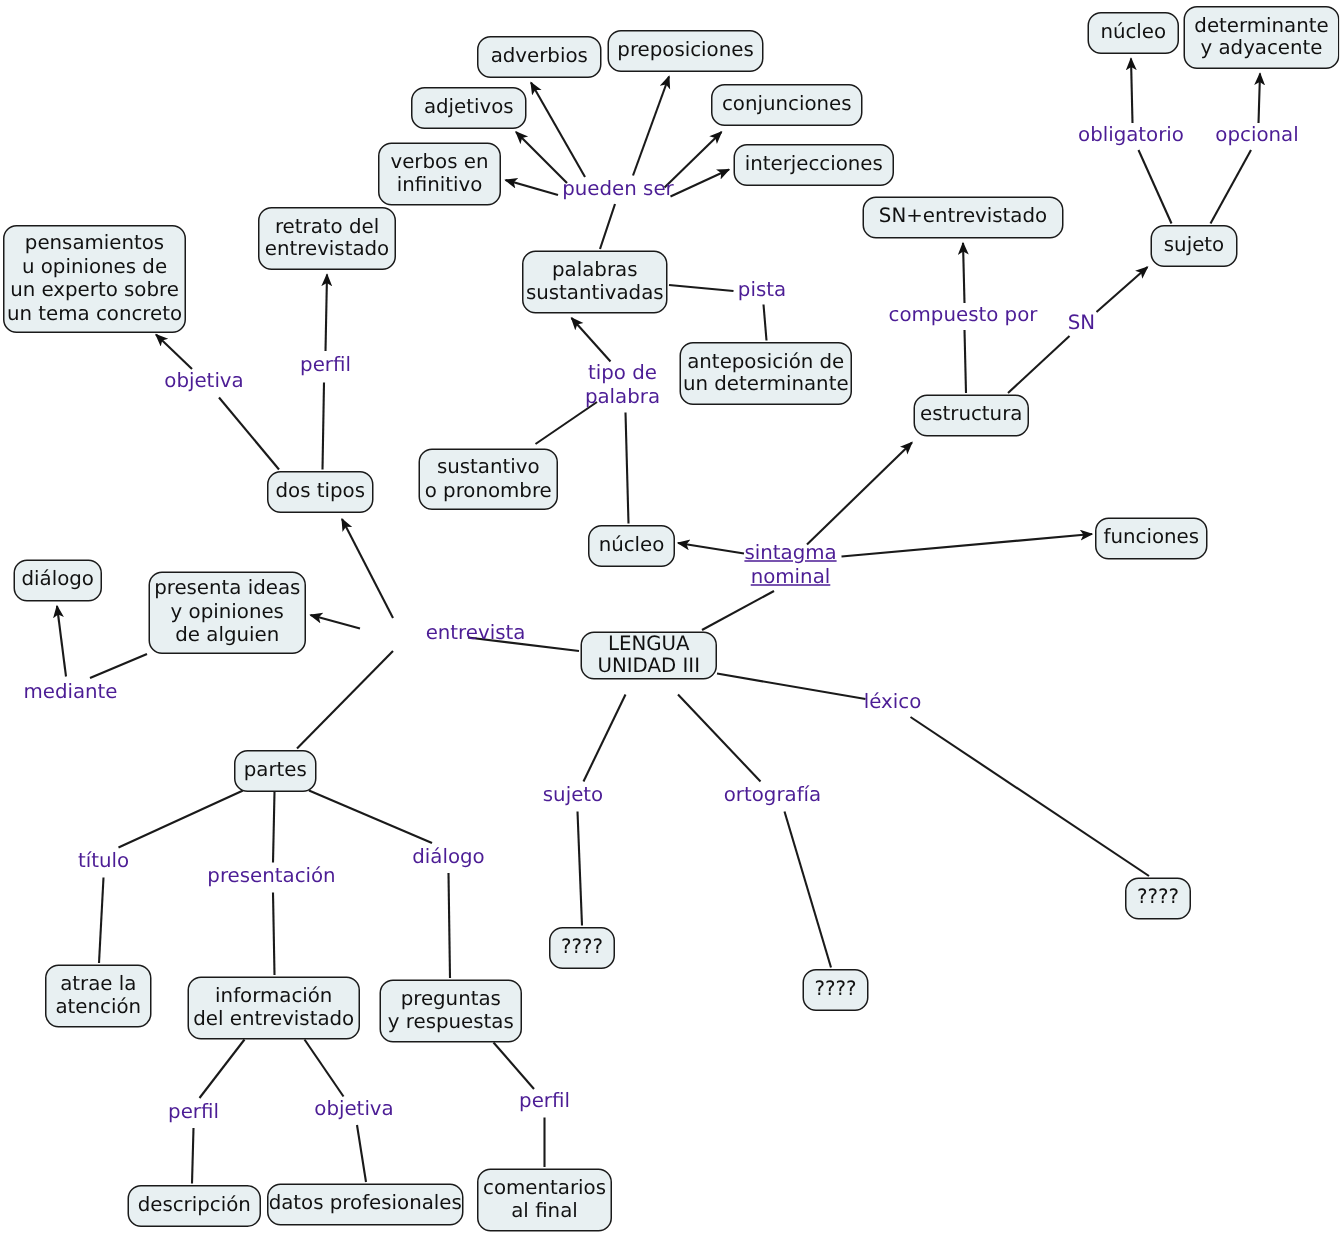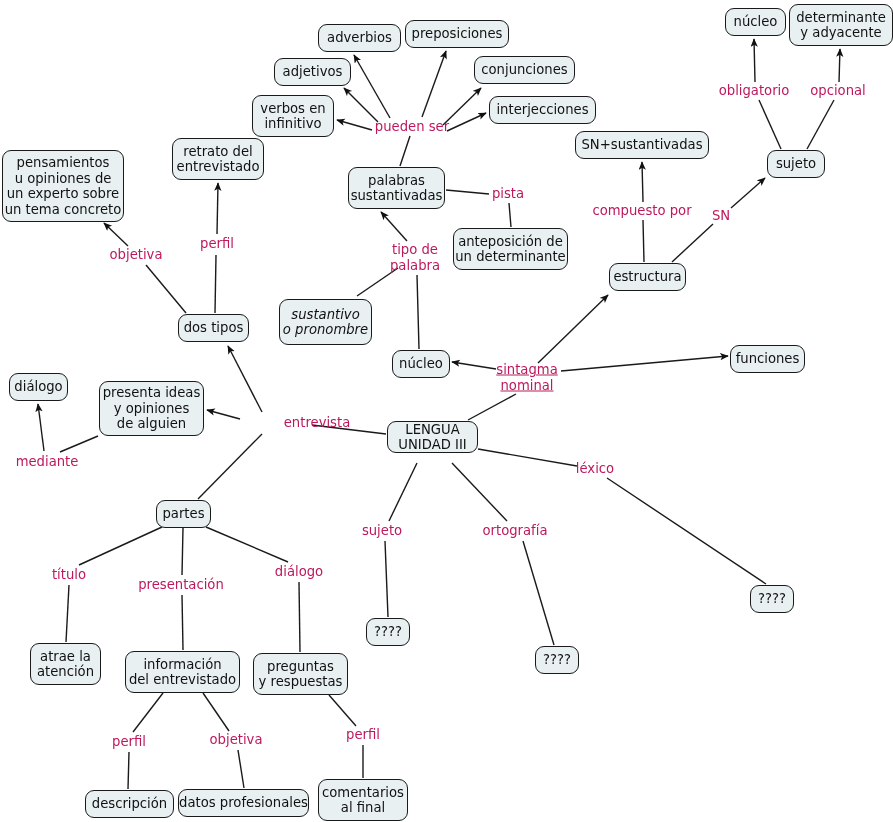--- a/index.html
+++ b/index.html
@@ -41,21 +41,21 @@
     z-index: 3;
   }
   .link-label {
     position: absolute;
     box-sizing: border-box;
     background: transparent;
     border: none;
     text-align: center;
     font-size: 13.2px;
     line-height: 15.5px;
-    color: #be185d;
+    color: #4c1d95;
     white-space: pre;
     z-index: 2;
     transform: translate(-50%, -50%);
     pointer-events: none;
   }
 </style>
 </head>
 <body>
 
 <div id="canvas">
@@ -124,34 +124,34 @@
       <div class="node" style="left: 318px; top: 24px; width: 83px; height: 28px;">adverbios</div>
       <div class="node" style="left: 405px; top: 20px; width: 104px; height: 28px;">preposiciones</div>
       <div class="node" style="left: 274px; top: 58px; width: 77px; height: 28px;">adjetivos</div>
       <div class="node" style="left: 474px; top: 56px; width: 101px; height: 28px;">conjunciones</div>
       <div class="node" style="left: 725px; top: 8px; width: 61px; height: 28px;">núcleo</div>
       <div class="node" style="left: 789px; top: 4px; width: 104px; height: 42px;">determinante
 y adyacente</div>
       <div class="node" style="left: 252px; top: 95px; width: 82px; height: 42px;">verbos en
 infinitivo</div>
       <div class="node" style="left: 489px; top: 96px; width: 107px; height: 28px;">interjecciones</div>
-      <div class="node" style="left: 575px; top: 131px; width: 134px; height: 28px;">SN+sustantivadas</div>
+      <div class="node" style="left: 575px; top: 131px; width: 134px; height: 28px;">SN+entrevistado</div>
       <div class="node" style="left: 172px; top: 138px; width: 92px; height: 42px;">retrato del
 entrevistado</div>
       <div class="node" style="left: 2px; top: 150px; width: 122px; height: 72px;">pensamientos
 u opiniones de
 un experto sobre
 un tema concreto</div>
       <div class="node" style="left: 348px; top: 167px; width: 97px; height: 42px;">palabras
 sustantivadas</div>
       <div class="node" style="left: 767px; top: 150px; width: 58px; height: 28px;">sujeto</div>
       <div class="node" style="left: 453px; top: 228px; width: 115px; height: 42px;">anteposición de
 un determinante</div>
       <div class="node" style="left: 609px; top: 263px; width: 77px; height: 28px;">estructura</div>
-      <div class="node" style="left: 279px; top: 299px; width: 93px; height: 46px; font-style: italic;">sustantivo
+      <div class="node" style="left: 279px; top: 299px; width: 93px; height: 41px;">sustantivo
 o pronombre</div>
       <div class="node" style="left: 178px; top: 314px; width: 71px; height: 28px;">dos tipos</div>
       <div class="node" style="left: 392px; top: 350px; width: 58px; height: 28px;">núcleo</div>
       <div class="node" style="left: 730px; top: 345px; width: 75px; height: 28px;">funciones</div>
       <div class="node" style="left: 9px; top: 373px; width: 59px; height: 28px;">diálogo</div>
       <div class="node" style="left: 99px; top: 381px; width: 105px; height: 55px;">presenta ideas
 y opiniones
 de alguien</div>
       <div class="node" style="left: 387px; top: 421px; width: 91px; height: 32px;">LENGUA
 UNIDAD III</div>

